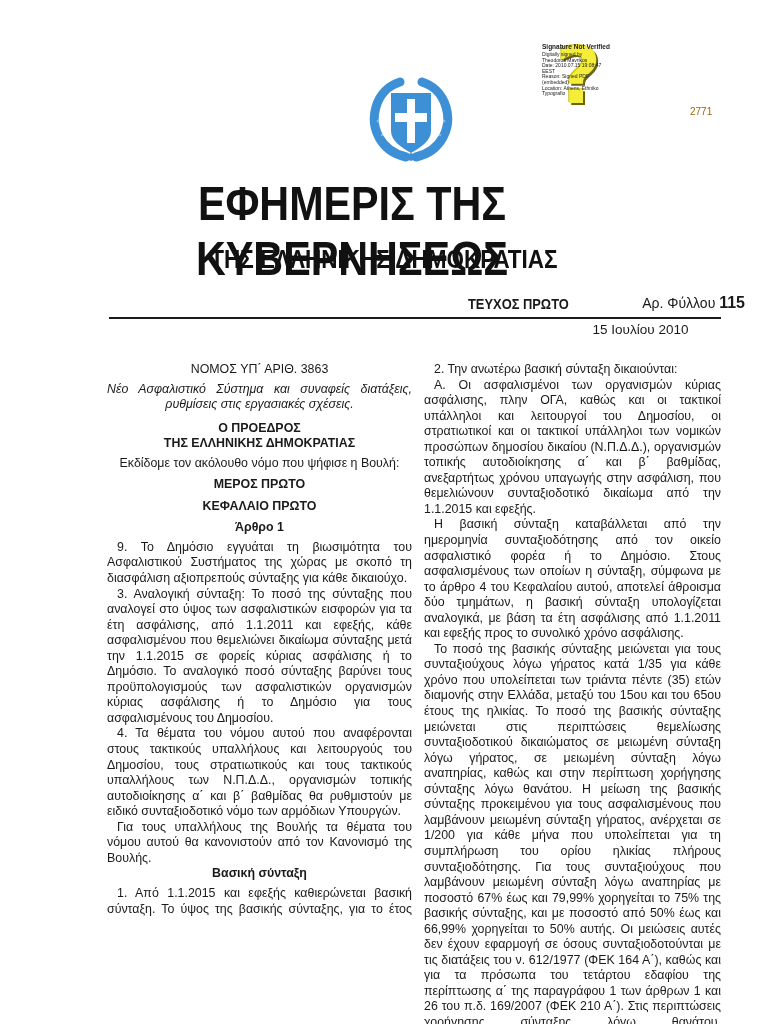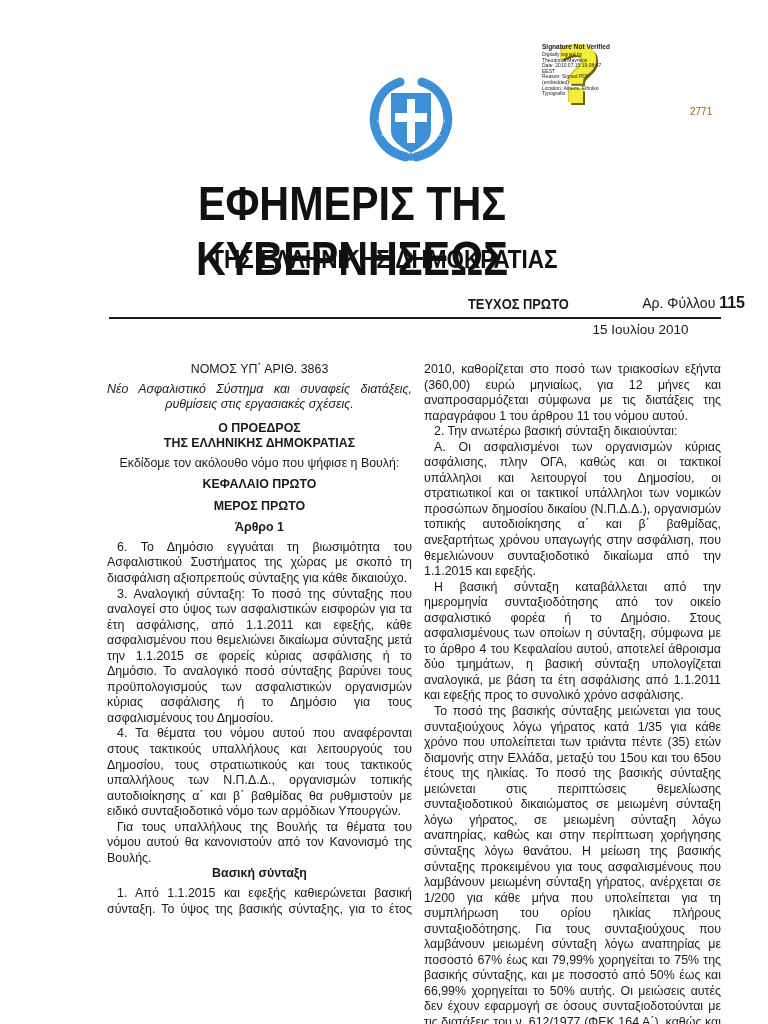--- a/index.html
+++ b/index.html
@@ -100,30 +100,29 @@
 </div>
 <div class="abs rule"></div>
 <div class="abs date">15 Ιουλίου 2010</div>
 
 <div class="abs col col-left">
   <p class="c">ΝΟΜΟΣ ΥΠ΄ ΑΡΙΘ. 3863</p>
   <p class="c i gap4">Νέο Ασφαλιστικό Σύστημα και συναφείς διατάξεις, ρυθμίσεις στις εργασιακές σχέσεις.</p>
   <p class="c b gap8">Ο ΠΡΟΕΔΡΟΣ</p>
   <p class="c b">ΤΗΣ ΕΛΛΗΝΙΚΗΣ ΔΗΜΟΚΡΑΤΙΑΣ</p>
   <p class="c gap4">Εκδίδομε τον ακόλουθο νόμο που ψήφισε η Βουλή:</p>
+  <p class="c b gap6">ΜΕΡΟΣ ΠΡΩΤΟ</p>
   <p class="c b gap6">ΚΕΦΑΛΑΙΟ ΠΡΩΤΟ</p>
-  <p class="c b gap6">ΜΕΡΟΣ ΠΡΩΤΟ</p>
   <p class="c b gap6">Άρθρο 1</p>
-  <p class="gap4">6. Το Δημόσιο εγγυάται τη βιωσιμότητα του Ασφαλιστικού Συστήματος της χώρας με σκοπό τη διασφάλιση αξιοπρεπούς σύνταξης για κάθε δικαιούχο.</p>
+  <p class="gap4">9. Το Δημόσιο εγγυάται τη βιωσιμότητα του Ασφαλιστικού Συστήματος της χώρας με σκοπό τη διασφάλιση αξιοπρεπούς σύνταξης για κάθε δικαιούχο.</p>
   <p>3. Αναλογική σύνταξη: Το ποσό της σύνταξης που αναλογεί στο ύψος των ασφαλιστικών εισφορών για τα έτη ασφάλισης, από 1.1.2011 και εφεξής, κάθε ασφαλισμένου που θεμελιώνει δικαίωμα σύνταξης μετά την 1.1.2015 σε φορείς κύριας ασφάλισης ή το Δημόσιο. Το αναλογικό ποσό σύνταξης βαρύνει τους προϋπολογισμούς των ασφαλιστικών οργανισμών κύριας ασφάλισης ή το Δημόσιο για τους ασφαλισμένους του Δημοσίου.</p>
   <p>4. Τα θέματα του νόμου αυτού που αναφέρονται στους τακτικούς υπαλλήλους και λειτουργούς του Δημοσίου, τους στρατιωτικούς και τους τακτικούς υπαλλήλους των Ν.Π.Δ.Δ., οργανισμών τοπικής αυτοδιοίκησης α΄ και β΄ βαθμίδας θα ρυθμιστούν με ειδικό συνταξιοδοτικό νόμο των αρμόδιων Υπουργών.</p>
   <p>Για τους υπαλλήλους της Βουλής τα θέματα του νόμου αυτού θα κανονιστούν από τον Κανονισμό της Βουλής.</p>
   <p class="c b">Βασική σύνταξη</p>
   <p class="gap4" style="text-align-last:justify">1. Από 1.1.2015 και εφεξής καθιερώνεται βασική σύνταξη. Το ύψος της βασικής σύνταξης, για το έτος</p>
 </div>
 
 <div class="abs col col-right">
-  <p class="noindent">2010, καθορίζεται στο ποσό των τριακοσίων εξήντα (360,00) ευρώ μηνιαίως, για 12 μήνες και αναπροσαρμόζεται σύμφωνα με τις διατάξεις της παραγράφου 1 του άρθρου 11 του νόμου αυτού.</p>
   <p>2. Την ανωτέρω βασική σύνταξη δικαιούνται:</p>
   <p>Α. Οι ασφαλισμένοι των οργανισμών κύριας ασφάλισης, πλην ΟΓΑ, καθώς και οι τακτικοί υπάλληλοι και λειτουργοί του Δημοσίου, οι στρατιωτικοί και οι τακτικοί υπάλληλοι των νομικών προσώπων δημοσίου δικαίου (Ν.Π.Δ.Δ.), οργανισμών τοπικής αυτοδιοίκησης α΄ και β΄ βαθμίδας, ανεξαρτήτως χρόνου υπαγωγής στην ασφάλιση, που θεμελιώνουν συνταξιοδοτικό δικαίωμα από την 1.1.2015 και εφεξής.</p>
   <p>Η βασική σύνταξη καταβάλλεται από την ημερομηνία συνταξιοδότησης από τον οικείο ασφαλιστικό φορέα ή το Δημόσιο. Στους ασφαλισμένους των οποίων η σύνταξη, σύμφωνα με το άρθρο 4 του Κεφαλαίου αυτού, αποτελεί άθροισμα δύο τμημάτων, η βασική σύνταξη υπολογίζεται αναλογικά, με βάση τα έτη ασφάλισης από 1.1.2011 και εφεξής προς το συνολικό χρόνο ασφάλισης.</p>
   <p style="text-align-last:justify">Το ποσό της βασικής σύνταξης μειώνεται για τους συνταξιούχους λόγω γήρατος κατά 1/35 για κάθε χρόνο που υπολείπεται των τριάντα πέντε (35) ετών διαμονής στην Ελλάδα, μεταξύ του 15ου και του 65ου έτους της ηλικίας. Το ποσό της βασικής σύνταξης μειώνεται στις περιπτώσεις θεμελίωσης συνταξιοδοτικού δικαιώματος σε μειωμένη σύνταξη λόγω γήρατος, σε μειωμένη σύνταξη λόγω αναπηρίας, καθώς και στην περίπτωση χορήγησης σύνταξης λόγω θανάτου. Η μείωση της βασικής σύνταξης προκειμένου για τους ασφαλισμένους που λαμβάνουν μειωμένη σύνταξη γήρατος, ανέρχεται σε 1/200 για κάθε μήνα που υπολείπεται για τη συμπλήρωση του ορίου ηλικίας πλήρους συνταξιοδότησης. Για τους συνταξιούχους που λαμβάνουν μειωμένη σύνταξη λόγω αναπηρίας με ποσοστό 67% έως και 79,99% χορηγείται το 75% της βασικής σύνταξης, και με ποσοστό από 50% έως και 66,99% χορηγείται το 50% αυτής. Οι μειώσεις αυτές δεν έχουν εφαρμογή σε όσους συνταξιοδοτούνται με τις διατάξεις του ν. 612/1977 (ΦΕΚ 164 Α΄), καθώς και για τα πρόσωπα του τετάρτου εδαφίου της περίπτωσης α΄ της παραγράφου 1 των άρθρων 1 και 26 του π.δ. 169/2007 (ΦΕΚ 210 Α΄). Στις περιπτώσεις χορήγησης σύνταξης λόγω θανάτου,</p>
 </div>
 
 </body></html>

